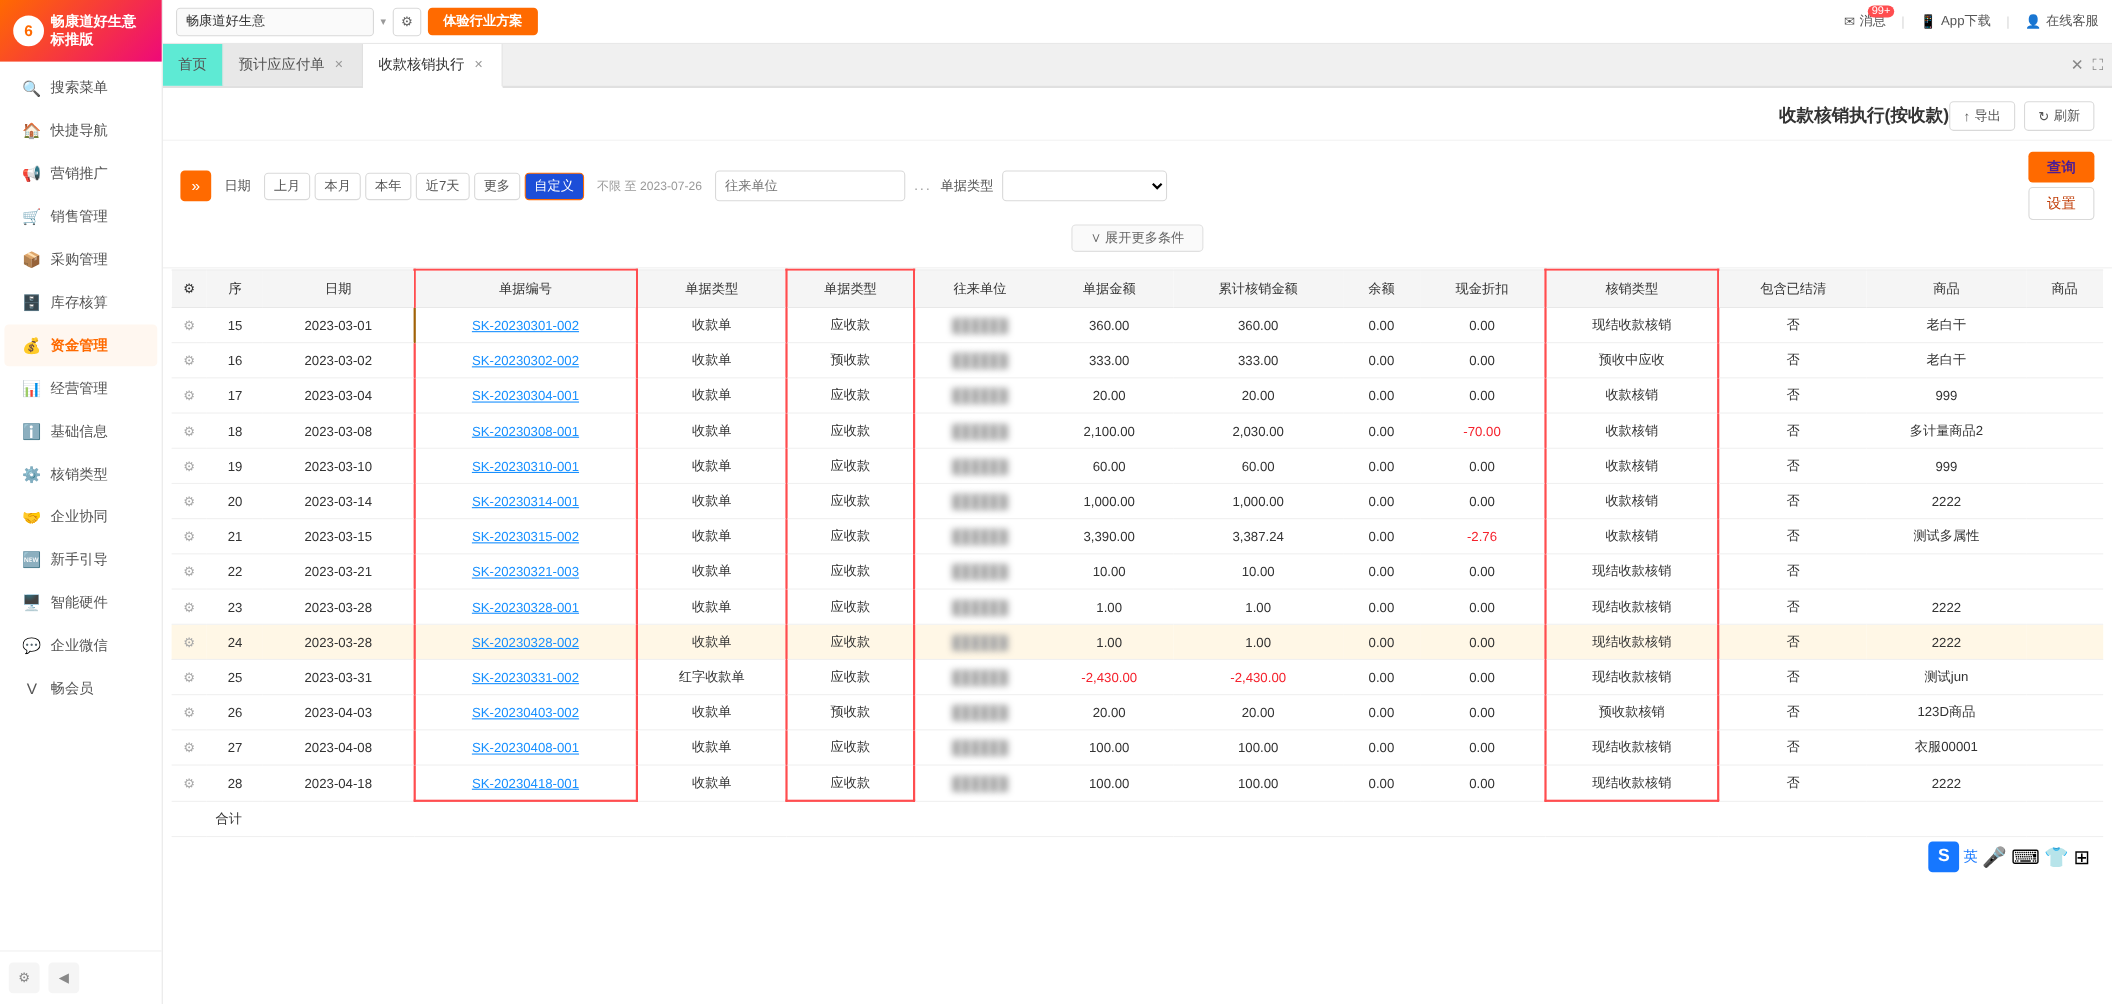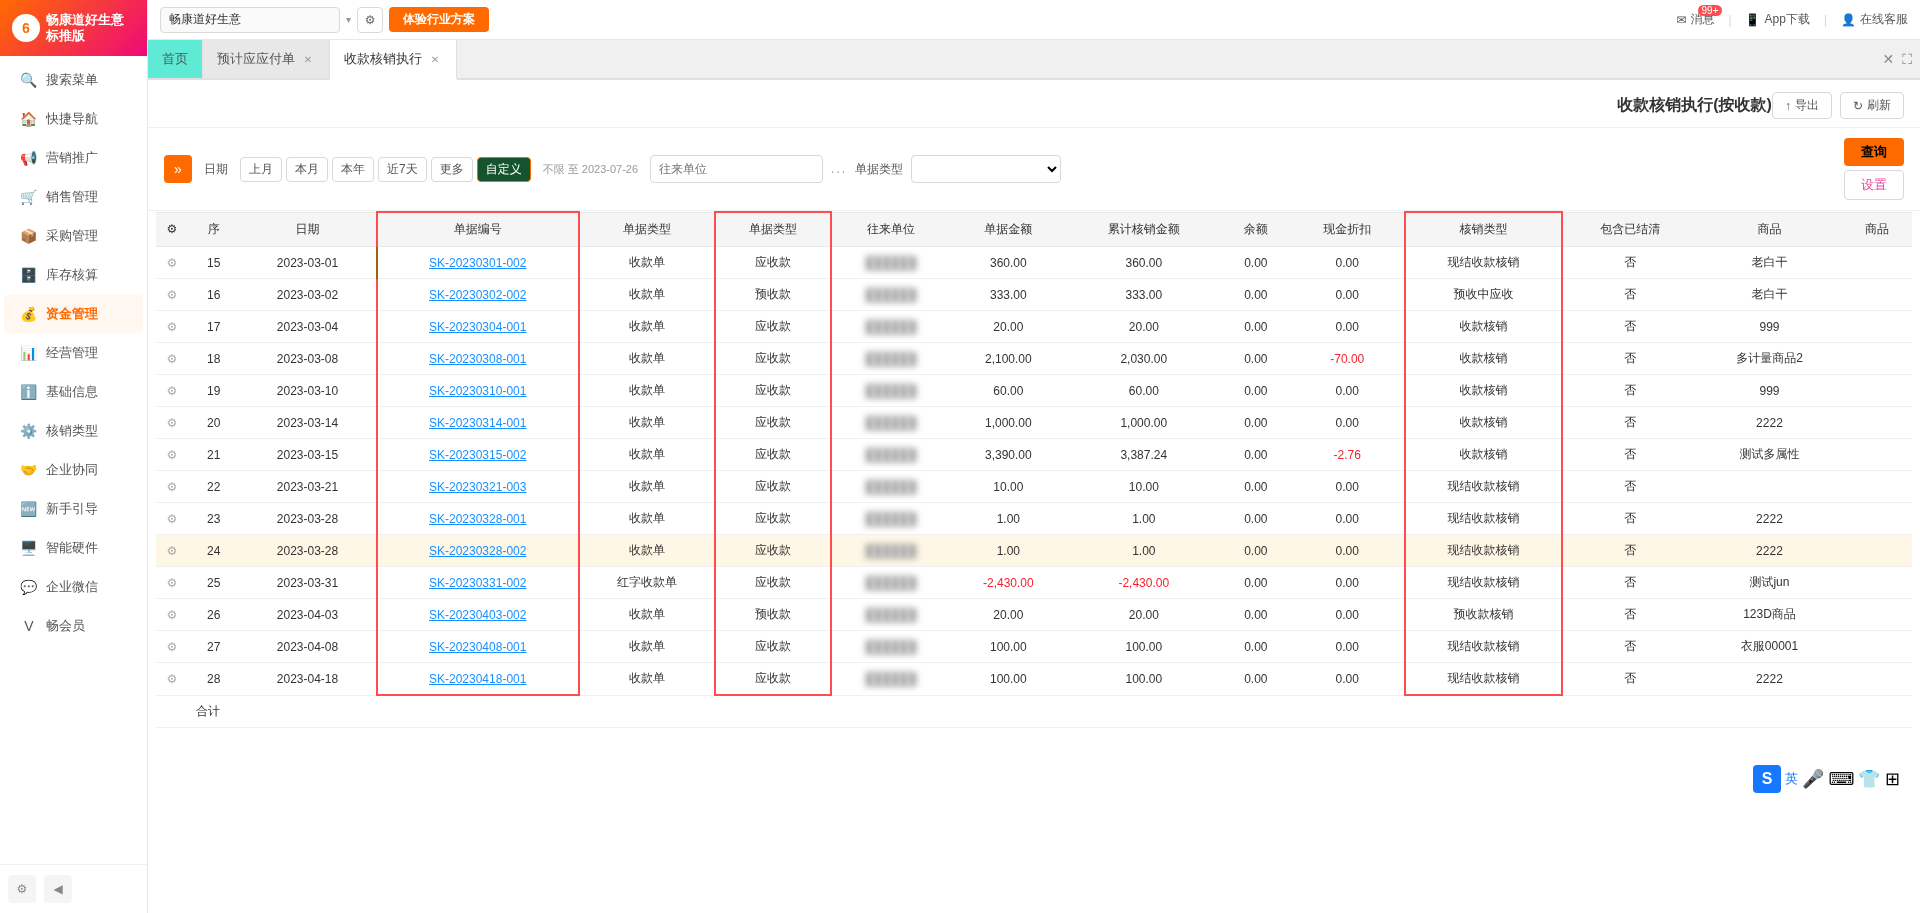--- a/index.html
+++ b/index.html
@@ -48,28 +48,28 @@
     .page-header-actions { display: flex; gap: 8px; }
     .btn-outline { border: 1px solid #d9d9d9; background: #fff; border-radius: 4px; padding: 4px 12px; font-size: 12px; cursor: pointer; color: #555; display: flex; align-items: center; gap: 4px; }
 
     
     .filter-bar { padding: 10px 16px; background: #fff; border-bottom: 1px solid #f0f0f0; }
     .filter-row { display: flex; align-items: center; gap: 12px; flex-wrap: wrap; }
     .filter-toggle-btn { width: 28px; height: 28px; background: #ff6a00; color: #fff; border: none; border-radius: 4px; cursor: pointer; font-size: 14px; display: flex; align-items: center; justify-content: center; }
     .filter-label { font-size: 12px; color: #555; font-weight: 500; }
     .filter-date-btns { display: flex; align-items: flex-end; gap: 4px; }
     .filter-date-btn { border: 1px solid #d9d9d9; background: #fff; border-radius: 4px; padding: 3px 8px; font-size: 12px; cursor: pointer; color: #555; }
-    .filter-custom-btn { border: 1px solid #ff6a00; background: #14532d; border-radius: 4px; padding: 3px 8px; font-size: 12px; cursor: pointer; color: #fff; }
+    .filter-custom-btn { border: 1px solid #ff6a00; background: #1d4ed8; border-radius: 4px; padding: 3px 8px; font-size: 12px; cursor: pointer; color: #fff; }
     .filter-date-range { font-size: 11px; color: #999; }
     .filter-input-area { display: flex; align-items: center; gap: 8px; flex: 1; }
     .filter-input { height: 28px; border: 1px solid #d9d9d9; border-radius: 4px; padding: 0 8px; font-size: 12px; min-width: 160px; }
     .filter-dots { color: #999; letter-spacing: 2px; }
     .filter-select { height: 28px; border: 1px solid #d9d9d9; border-radius: 4px; padding: 0 8px; font-size: 12px; min-width: 150px; background: #fff; }
-    .filter-btn-query { background: #ff6a00; color: #000000; border: none; border-radius: 4px; padding: 5px 16px; font-size: 13px; cursor: pointer; font-weight: bold; }
-    .filter-btn-set { background: #fff; color: #ec4899; border: 1px solid #d9d9d9; border-radius: 4px; padding: 5px 16px; font-size: 13px; cursor: pointer; }
+    .filter-btn-query { background: #ff6a00; color: #4c1d95; border: none; border-radius: 4px; padding: 5px 16px; font-size: 13px; cursor: pointer; font-weight: bold; }
+    .filter-btn-set { background: #fff; color: #c2410c; border: 1px solid #d9d9d9; border-radius: 4px; padding: 5px 16px; font-size: 13px; cursor: pointer; }
     .expand-row { text-align: center; padding: 4px 0; }
     .expand-btn { border: 1px solid #e0e0e0; background: #fafafa; border-radius: 4px; padding: 3px 16px; font-size: 12px; cursor: pointer; color: #666; }
 
     
     .table-wrapper { flex: 1; overflow: auto; padding: 0 8px; }
     table { width: 100%; border-collapse: collapse; font-size: 12px; }
     th { background: #f5f5f5; padding: 8px 8px; text-align: center; color: #333; font-weight: 500; border-bottom: 1px solid #e8e8e8; border-top: 1px solid #e8e8e8; white-space: nowrap; position: sticky; top: 0; z-index: 2; }
     td { padding: 7px 8px; text-align: center; border-bottom: 1px solid #f0f0f0; color: #333; white-space: nowrap; }
     tr.highlighted td { background: #fff7e6; }
     .link-text { color: #1890ff; text-decoration: underline; cursor: pointer; }
@@ -247,20 +247,23 @@
           <span class="filter-label">单据类型</span>
           <select class="filter-select">
             <option></option>
           </select>
         </div>
         <div style="display:flex;flex-direction:column;gap:4px;margin-left:auto;">
           <button class="filter-btn-query">查询</button>
           <button class="filter-btn-set">设置</button>
         </div>
       </div>
+      <div class="expand-row">
+        <button class="expand-btn">∨ 展开更多条件</button>
+      </div>
     </div>
 
     <div class="table-wrapper watermark-area">
       <table>
         <thead>
           <tr>
             <th class="th-gear">⚙</th>
             <th>序</th>
             <th>日期</th>
             <th style="border-left:2px solid #ff4d4f;border-right:2px solid #ff4d4f;border-top:2px solid #ff4d4f;">单据编号</th>

